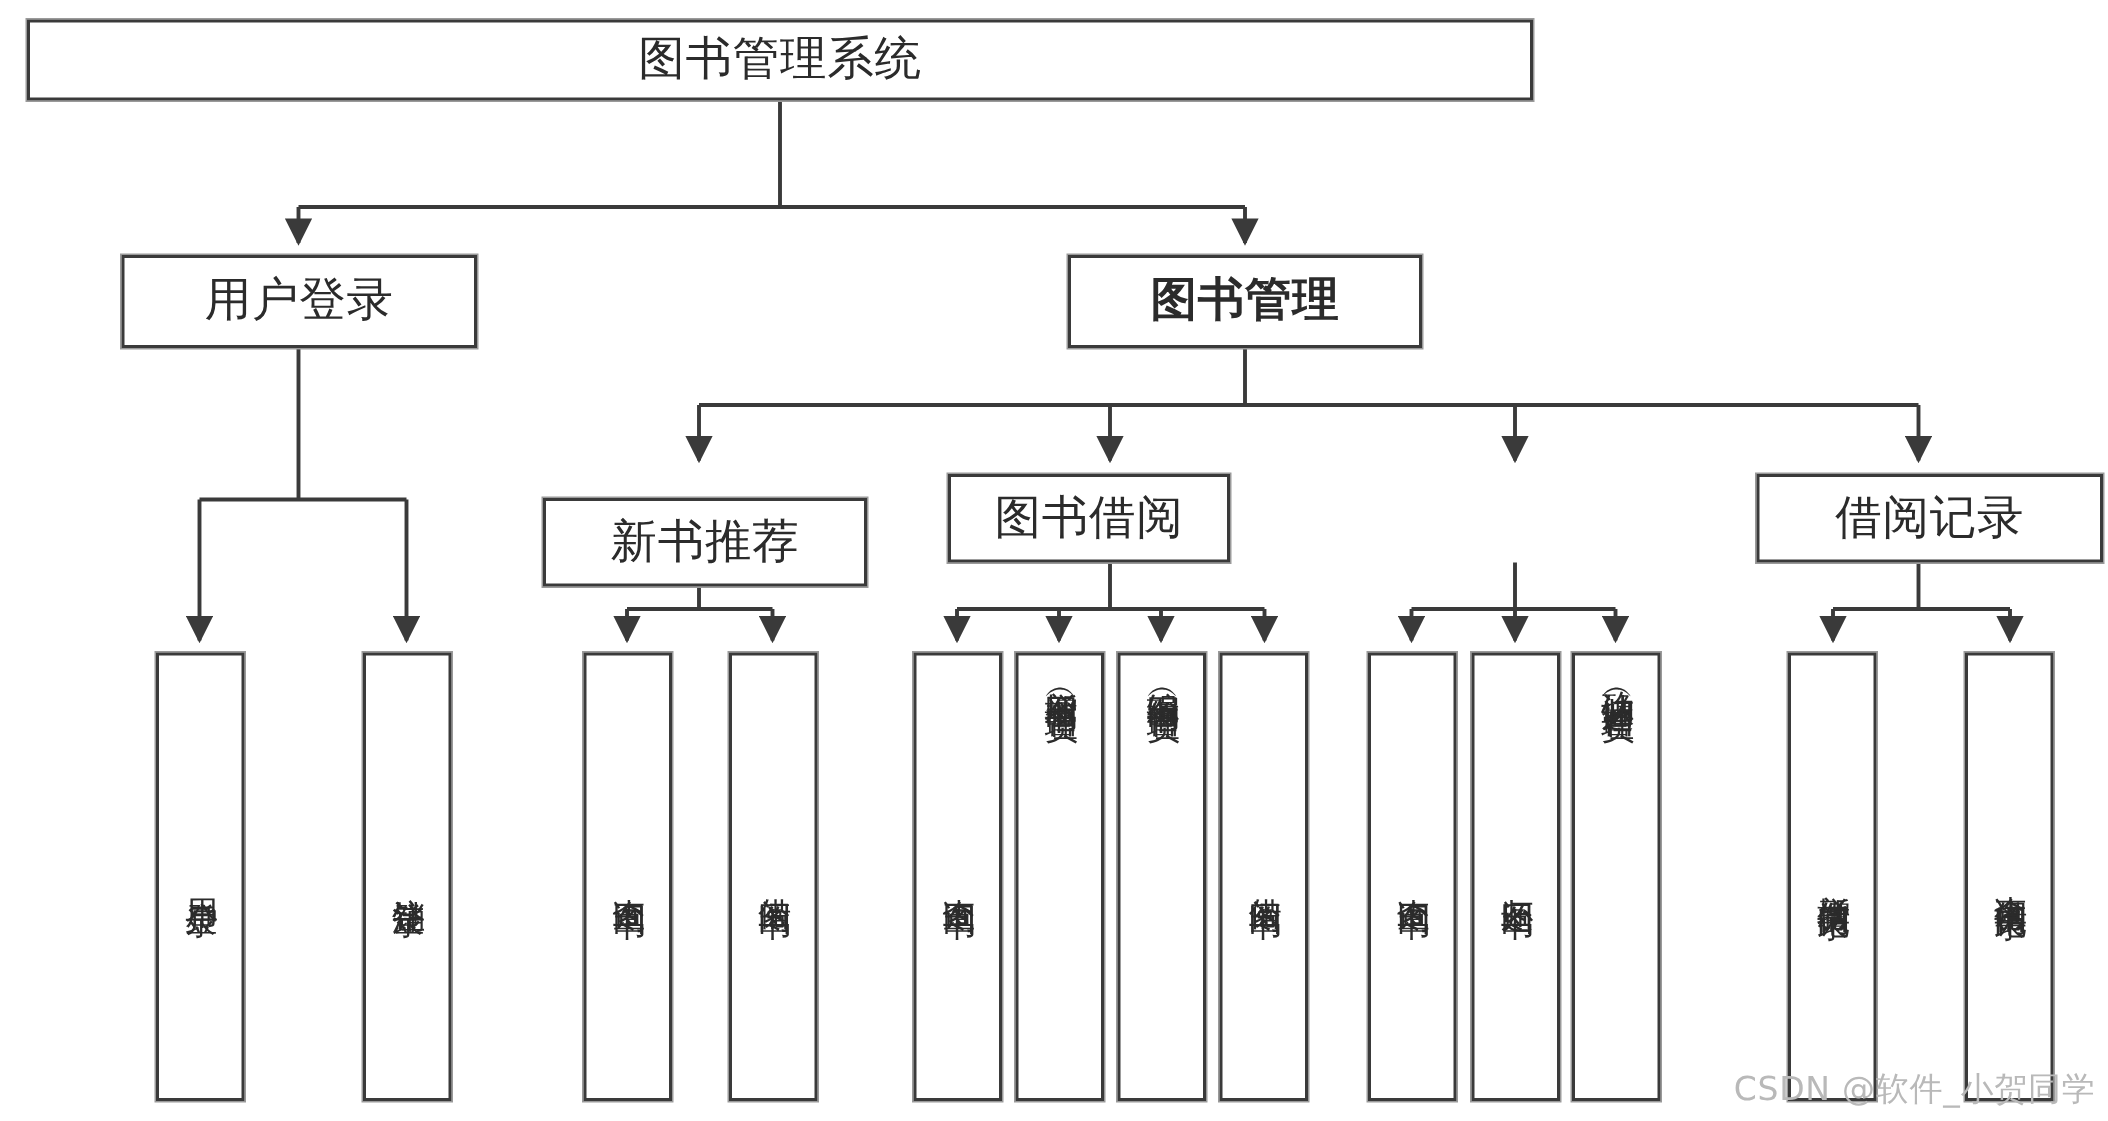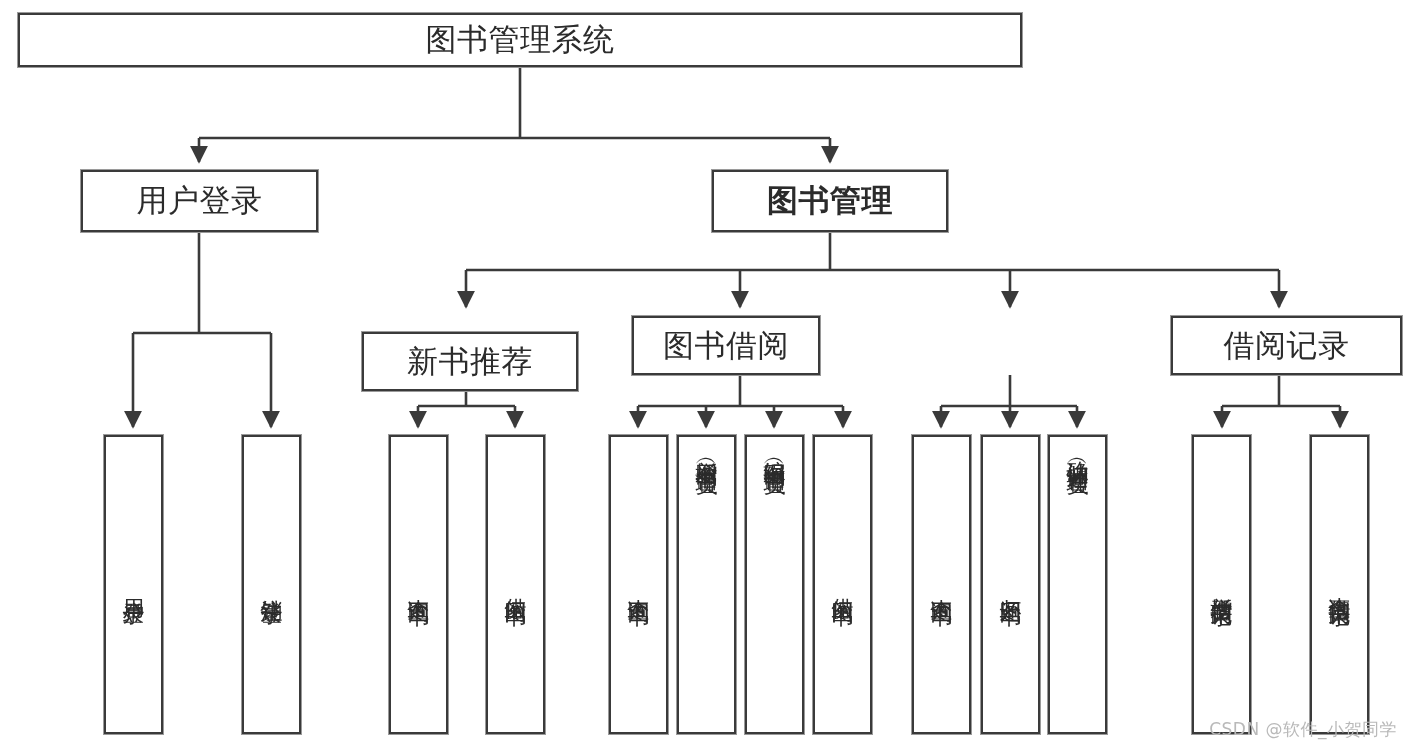--- a/index.html
+++ b/index.html
@@ -56,21 +56,21 @@
     white-space: nowrap;
   }
   .node-v.vcenter {
     align-items: center;
     padding-top: 0;
   }
   #watermark {
     position: absolute;
     right: 8px;
     bottom: 6px;
-    font-size: 17px;
+    font-size: 22px;
     color: #b9b9b9;
     white-space: nowrap;
     letter-spacing: 0.5px;
   }
 </style>
 </head>
 <body>
 
 <div id="diagram-root">
 

